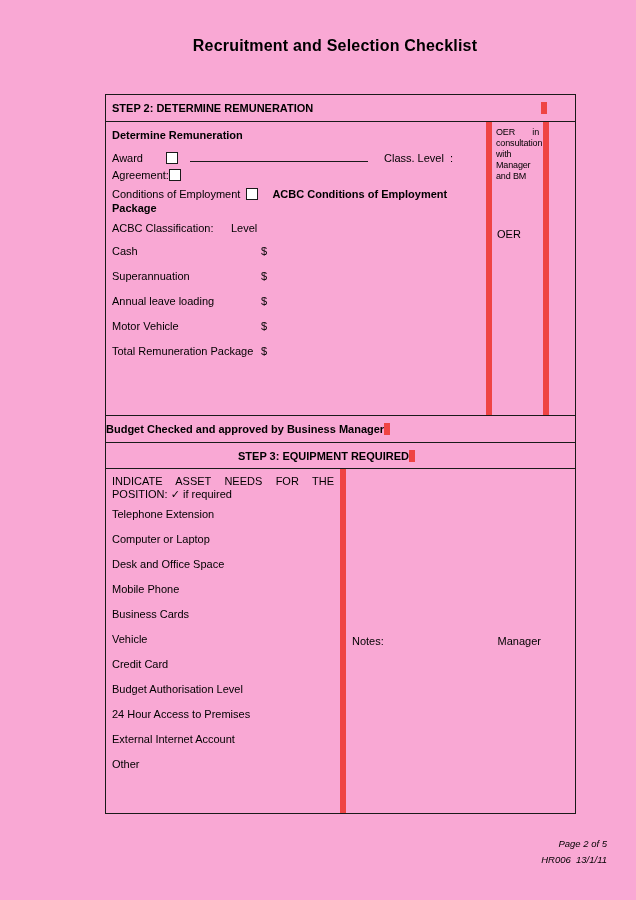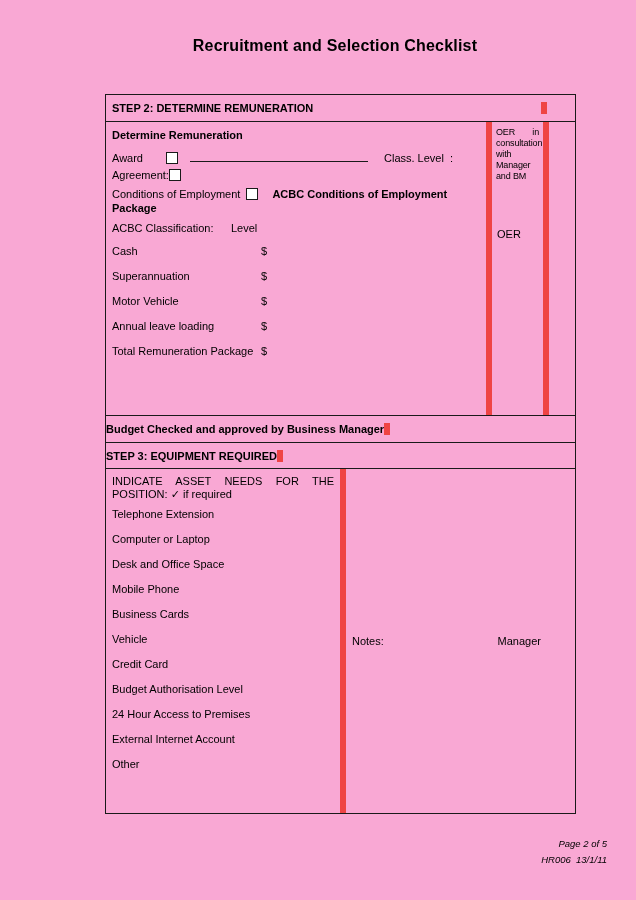--- a/index.html
+++ b/index.html
@@ -62,21 +62,21 @@
   .classification-line { margin-bottom:10px; }
   .class-label { display:inline-block; width:119px; }
 
   .money-line { line-height:13px; margin-bottom:12px; }
   .money-label { display:inline-block; width:149px; }
 
   .budget-row { height:27px; }
   .budget-row .step-label,
   .step3-row .step-label { font-weight:bold; }
   .budget-row, .step3-row { align-items:center; }
-  .step3-row { height:26px; }
+  .step3-row { height:26px;justify-content:center; }
 
   .equip-row { height:344px; }
   .assets-cell { width:240px; padding:6px; }
   .notes-cell { flex:1; padding:6px; display:flex; justify-content:space-between; align-items:center; }
   .notes-cell .manager { margin-right:28px; }
 
   .indicate { text-align:justify; line-height:13px; margin:0 0 7px 0; }
   .asset-item { line-height:13px; margin-bottom:12px; }
 
   .footer {
@@ -124,25 +124,25 @@
 
             <div class="money-line">
               <span class="money-label">Cash</span><span>$</span>
             </div>
 
             <div class="money-line">
               <span class="money-label">Superannuation</span><span>$</span>
             </div>
 
             <div class="money-line">
+              <span class="money-label">Annual leave loading</span><span>$</span>
+            </div>
+
+            <div class="money-line">
               <span class="money-label">Motor Vehicle</span><span>$</span>
-            </div>
-
-            <div class="money-line">
-              <span class="money-label">Annual leave loading</span><span>$</span>
             </div>
 
             <div class="money-line">
               <span class="money-label">Total Remuneration Package</span><span>$</span>
             </div>
 
           </div>
       </div>
 
       <div class="cell oer-cell br">

